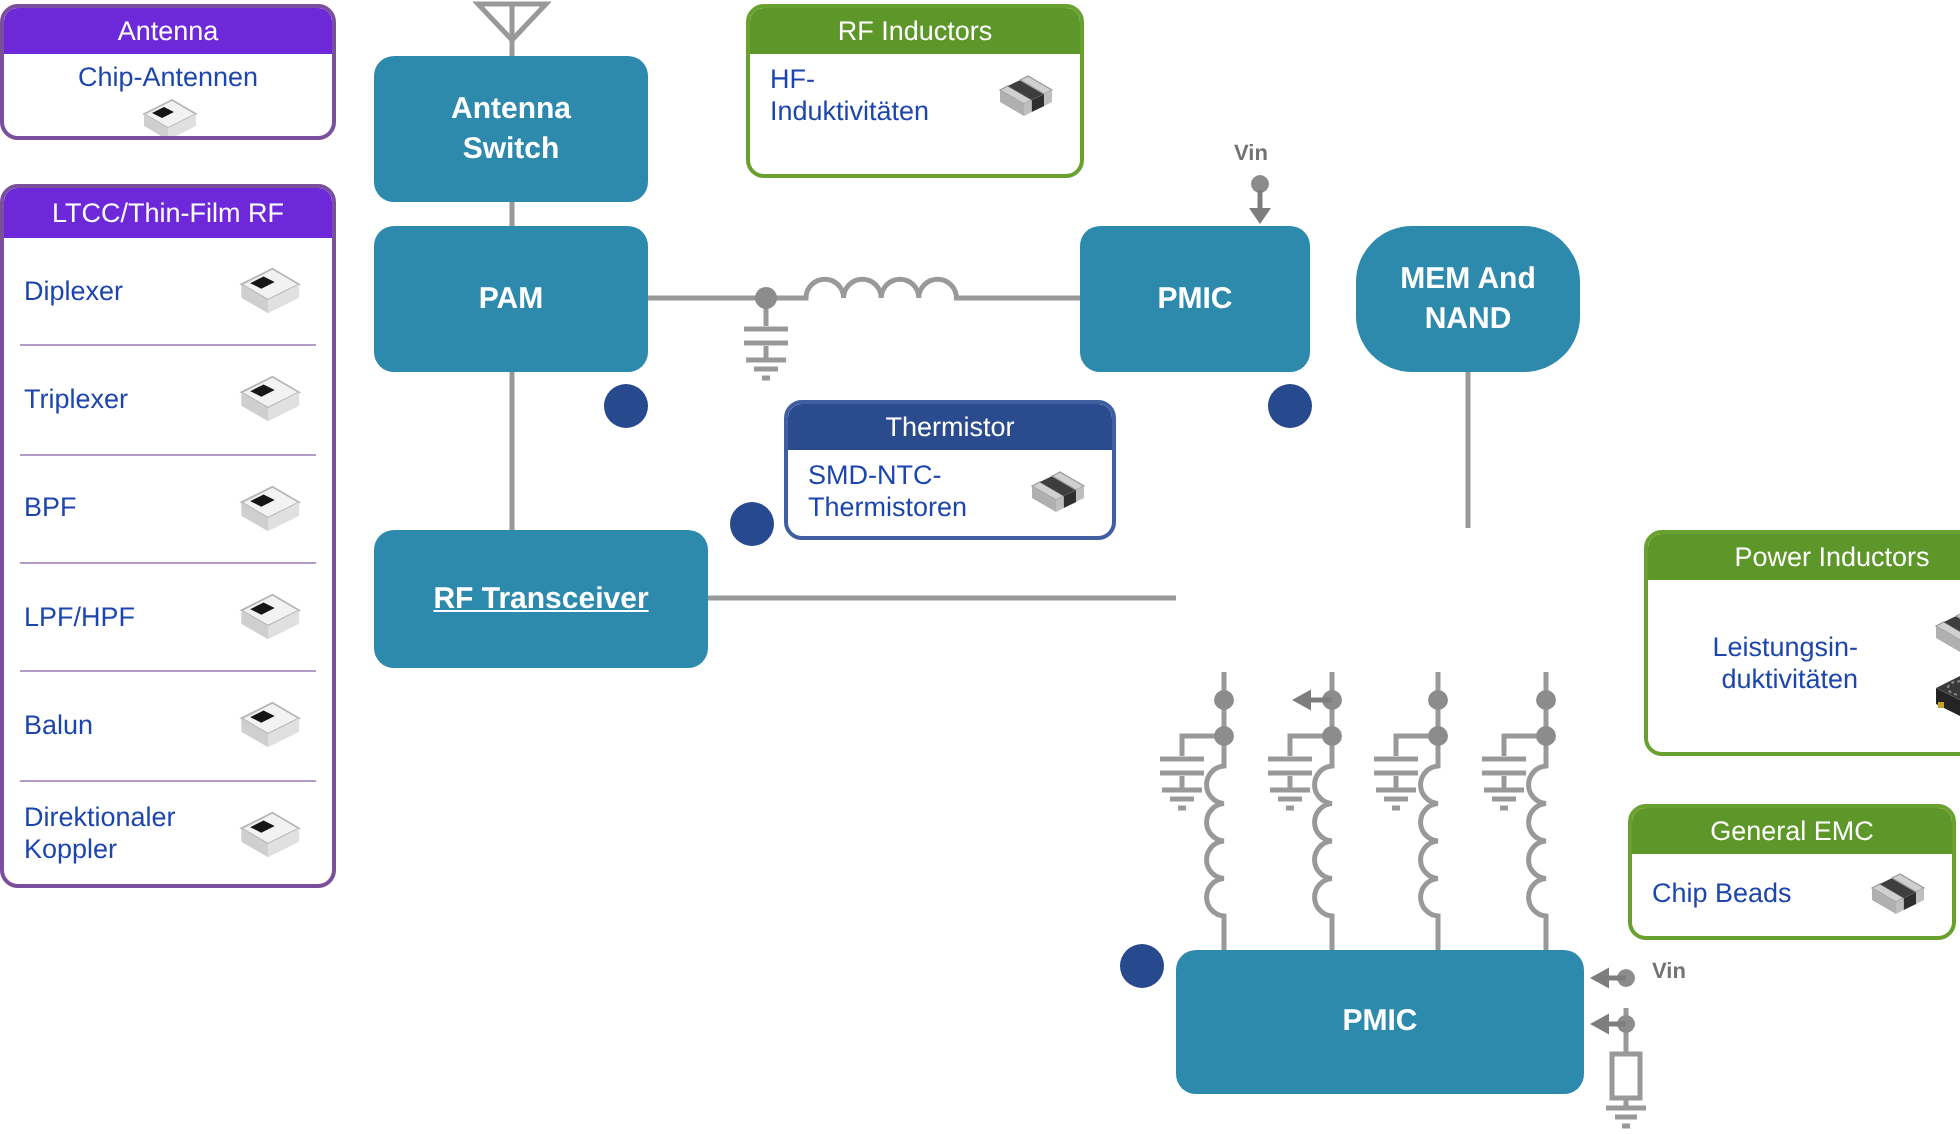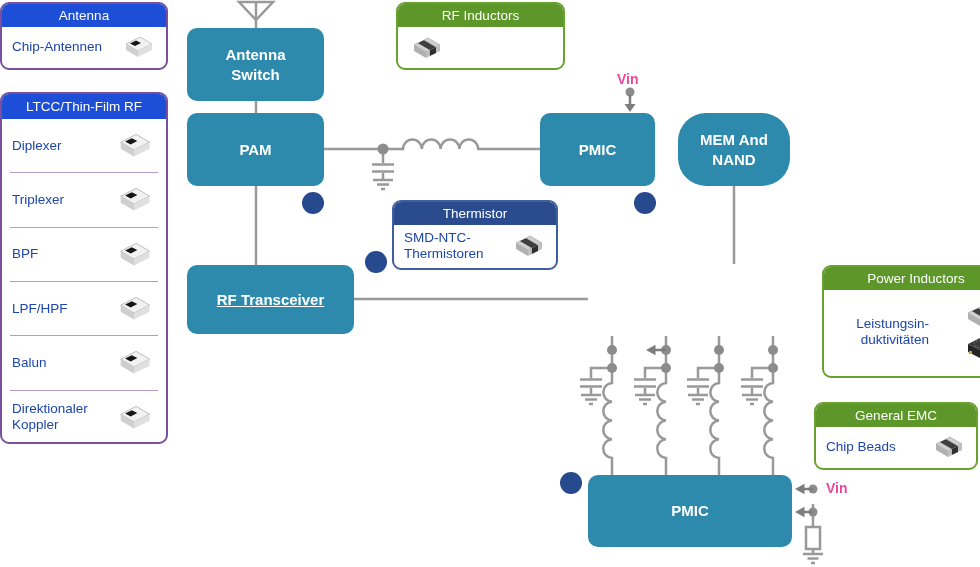--- a/index.html
+++ b/index.html
@@ -12,21 +12,21 @@
     position:absolute;background:#fff;border:2px solid;border-radius:9px;
     box-sizing:border-box;overflow:hidden;
   }
   .panel.purple{border-color:#7a4f9b;}
   .panel.green{border-color:#6aa02f;}
   .panel.navy{border-color:#3f5fa0;}
   .panel-header{
     height:23px;display:flex;align-items:center;justify-content:center;
     color:#fff;font-size:13.5px;border-radius:5px 5px 0 0;
   }
-  .purple .panel-header{background:#1d4ed8;}
+  .purple .panel-header{background:#6d28d9;}
   .green  .panel-header{background:#5d9629;}
   .navy   .panel-header{background:#2a4c8e;}
   .panel-body{
     display:flex;align-items:center;justify-content:space-between;
     padding:4px 10px 4px 10px;box-sizing:border-box;
   }
   .link{color:#1c45ad;font-size:13.5px;line-height:1.18;}
   .item-row{
     display:flex;align-items:center;justify-content:space-between;
     padding:0 12px 0 10px;box-sizing:border-box;flex:1;
@@ -35,21 +35,21 @@
   .list-col{display:flex;flex-direction:column;height:325px;}
   .chip{width:40px;height:29px;flex:0 0 auto;}
   .chip.small{width:36px;height:26px;}
   
   .block{
     position:absolute;background:#2e8aac;border-radius:10px;color:#fff;
     display:flex;align-items:center;justify-content:center;text-align:center;
     font-weight:bold;font-size:15px;line-height:1.3;box-sizing:border-box;z-index:3;
   }
   .vin{
-    position:absolute;font-weight:bold;font-size:14px;color:#ec4899;z-index:4;
+    position:absolute;font-weight:bold;font-size:11px;color:#737373;z-index:4;
   }
   #wires{position:absolute;left:0;top:0;z-index:1;}
   .blk-label{display:block;text-align:center;}
 </style>
 </head>
 <body>
 
 <div id="canvas">
 
   <svg width="0" height="0" style="position:absolute">
@@ -177,21 +177,21 @@
   </div>
   <div class="block" style="left:588px;top:475px;width:204px;height:72px;">
     <span class="blk-label">PMIC</span>
   </div>
 
   <span class="vin" style="left:617px;top:71px;">Vin</span>
   <span class="vin" style="left:826px;top:480px;">Vin</span>
 
   <div class="panel purple" style="left:0px;top:2px;width:168px;height:68px;z-index:3;">
     <div class="panel-header">Antenna</div>
-    <div class="panel-body" style="height:39px;">
+    <div class="panel-body" style="height:39px;flex-direction:column;">
       <span class="link">Chip-Antennen</span>
       <svg class="chip small">
           <use href="#sym-chip-light"></use>
         </svg>
     </div>
   </div>
 
   <div class="panel purple" style="left:0px;top:92px;width:168px;height:352px;z-index:3;">
     <div class="panel-header" style="height:25px;">LTCC/Thin-Film RF</div>
     <div class="list-col">
@@ -232,23 +232,24 @@
       <div class="divider"></div>
       <div class="item-row">
         <span class="link" style="max-width:95px;">Direktionaler Koppler</span>
         <svg class="chip">
             <use href="#sym-chip-light"></use>
           </svg>
       </div>
     </div>
   </div>
 
-  <div class="panel green" style="left:396px;top:2px;width:169px;height:68px;z-index:3;">
+  <div class="panel green" style="left:373px;top:2px;width:169px;height:87px;z-index:3;">
     <div class="panel-header">RF Inductors</div>
     <div class="panel-body" style="height:41px;">
+      <span class="link" style="max-width:100px;">HF-Induktivitäten</span>
       <svg class="chip small">
           <use href="#sym-chip-bead"></use>
         </svg>
     </div>
   </div>
 
   <div class="panel navy" style="left:392px;top:200px;width:166px;height:70px;z-index:3;">
     <div class="panel-header">Thermistor</div>
     <div class="panel-body" style="height:41px;">
       <span class="link" style="max-width:100px;">SMD-NTC-Thermistoren</span>

